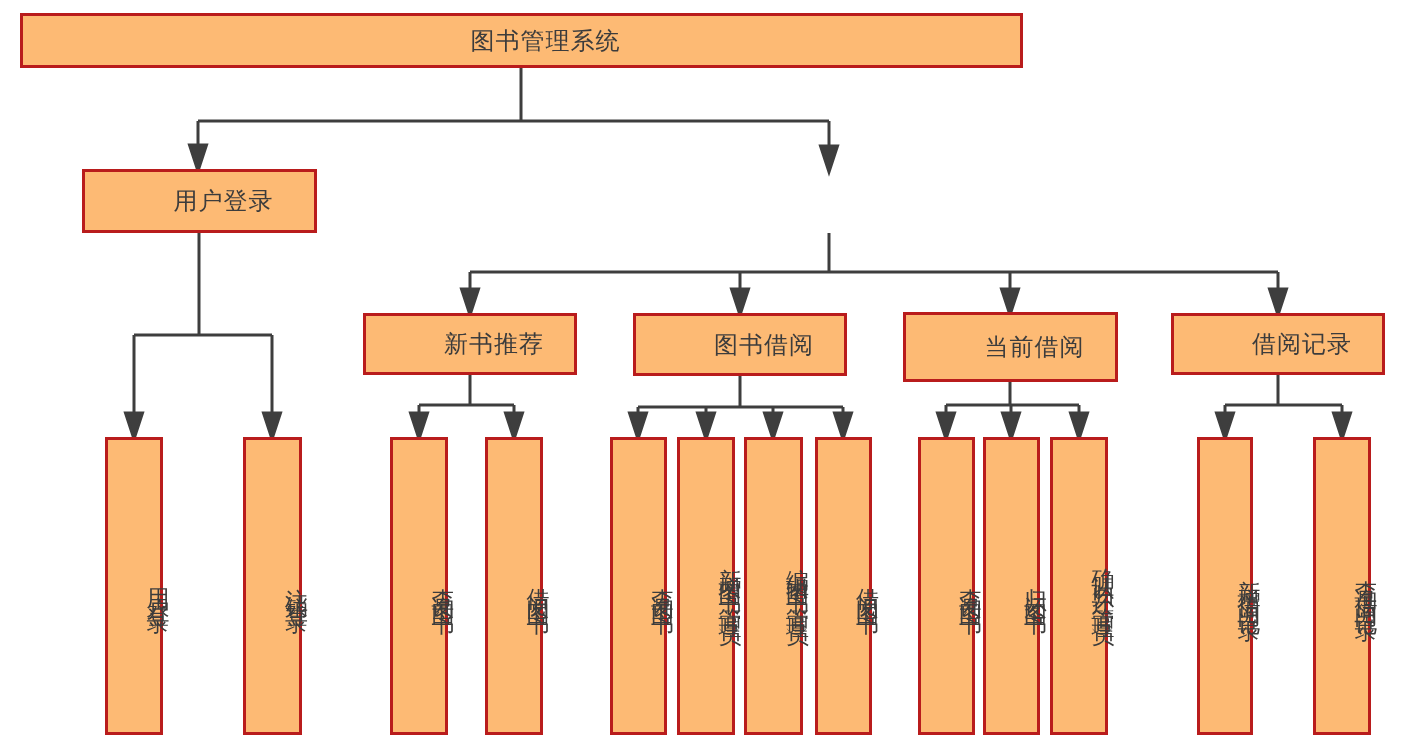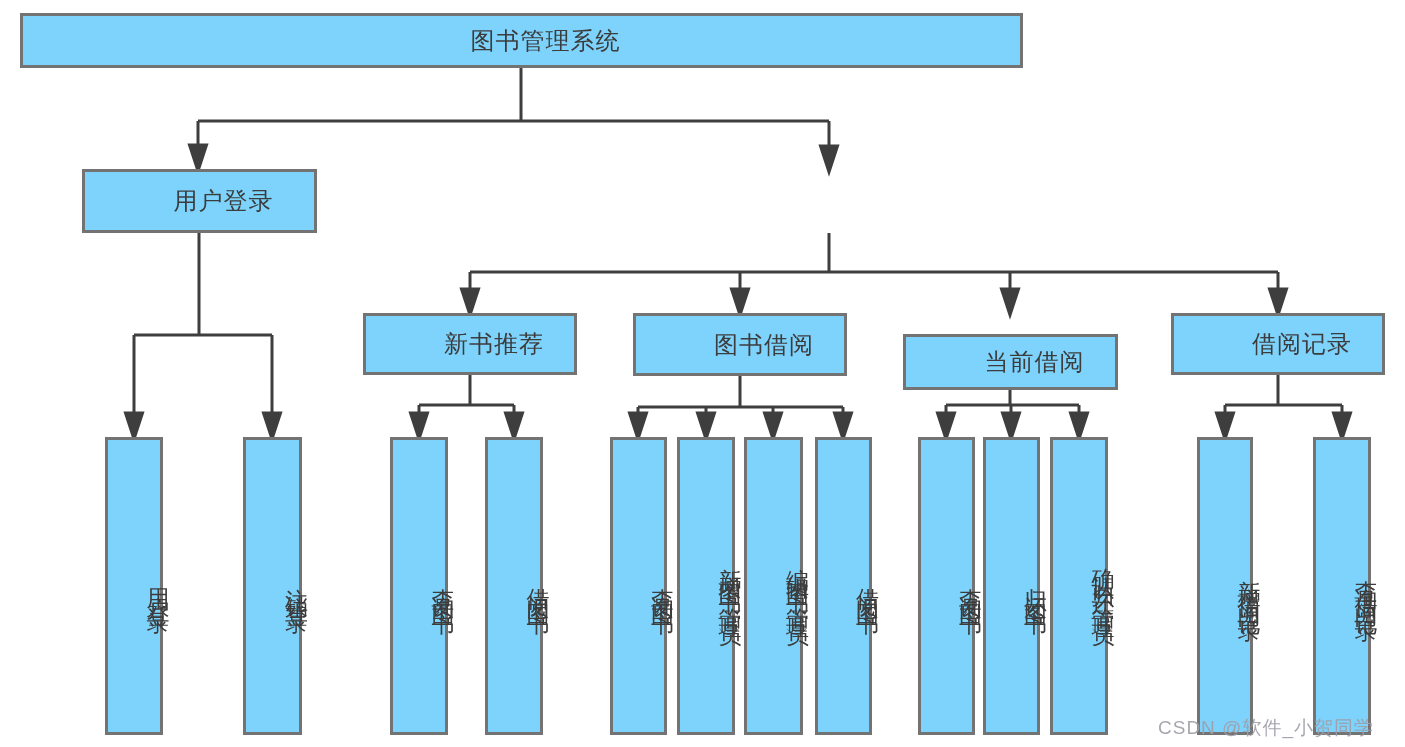--- a/index.html
+++ b/index.html
@@ -10,22 +10,22 @@
     background:#ffffff;
     overflow:hidden;
   }
   .connectors{
     position:absolute;left:0;top:0;width:1405px;height:747px;
     pointer-events:none;
   }
   .node{
     position:absolute;
     box-sizing:border-box;
-    border:3px solid #737373;
-    background:#7dd3fc;
+    border:3px solid #b91c1c;
+    background:#fdba74;
     display:flex;
     align-items:center;
     justify-content:center;
     color:#3c3c3c;
     padding-left:48px;
   }
   .hlabel{
     font-size:24px;
     letter-spacing:1px;
     white-space:nowrap;
@@ -110,21 +110,21 @@
   <div class="node" style="left:82px;top:169px;width:235px;height:64px;">
     <span class="hlabel">用户登录</span>
   </div>
 
   <div class="node" style="left:633px;top:313px;width:214px;height:63px;">
     <span class="hlabel">图书借阅</span>
   </div>
   <div class="node" style="left:363px;top:313px;width:214px;height:62px;">
     <span class="hlabel">新书推荐</span>
   </div>
-  <div class="node" style="left:903px;top:312px;width:215px;height:56px;margin-top:22px;">
+  <div class="node" style="left:903px;top:312px;width:215px;height:70px;">
     <span class="hlabel">当前借阅</span>
   </div>
   <div class="node" style="left:1171px;top:313px;width:214px;height:62px;">
     <span class="hlabel">借阅记录</span>
   </div>
 
   <div class="node vleaf" style="left:105px;top:437px;width:58px;height:298px;">
     <span>用户登录</span>
   </div>
   <div class="node vleaf" style="left:243px;top:437px;width:59px;height:298px;">
@@ -161,15 +161,14 @@
     <span>确认归还（管理员）</span>
   </div>
 
   <div class="node vleaf" style="left:1197px;top:437px;width:56px;height:298px;">
     <span>新增借阅记录</span>
   </div>
   <div class="node vleaf" style="left:1313px;top:437px;width:58px;height:298px;">
     <span>查询借阅记录</span>
   </div>
 
-  <div class="watermark">CSDN @软件_小贺同学</div>
 
 </div>
 
 </body></html>

